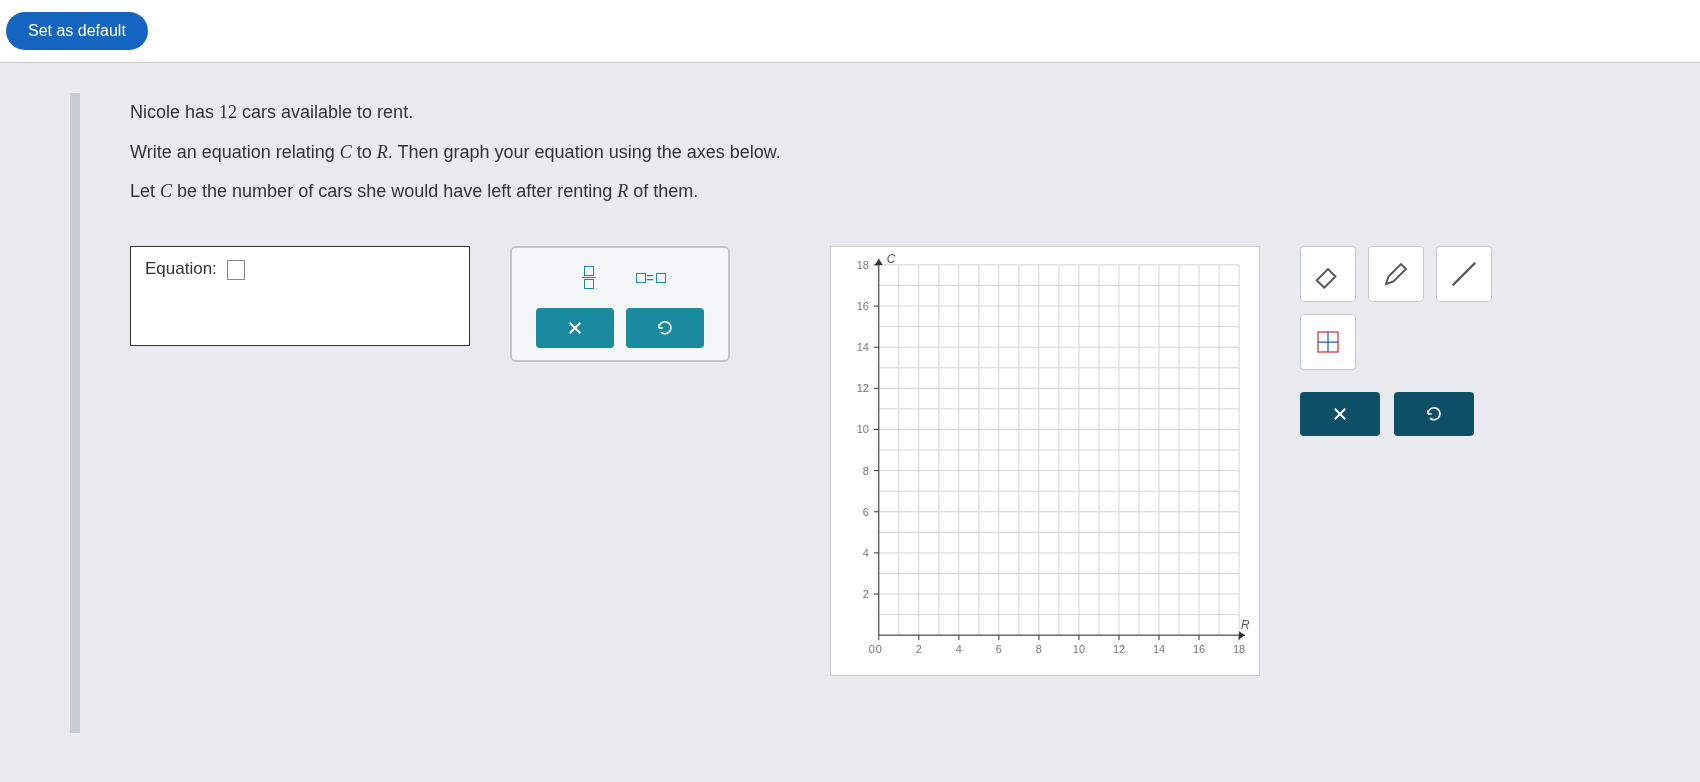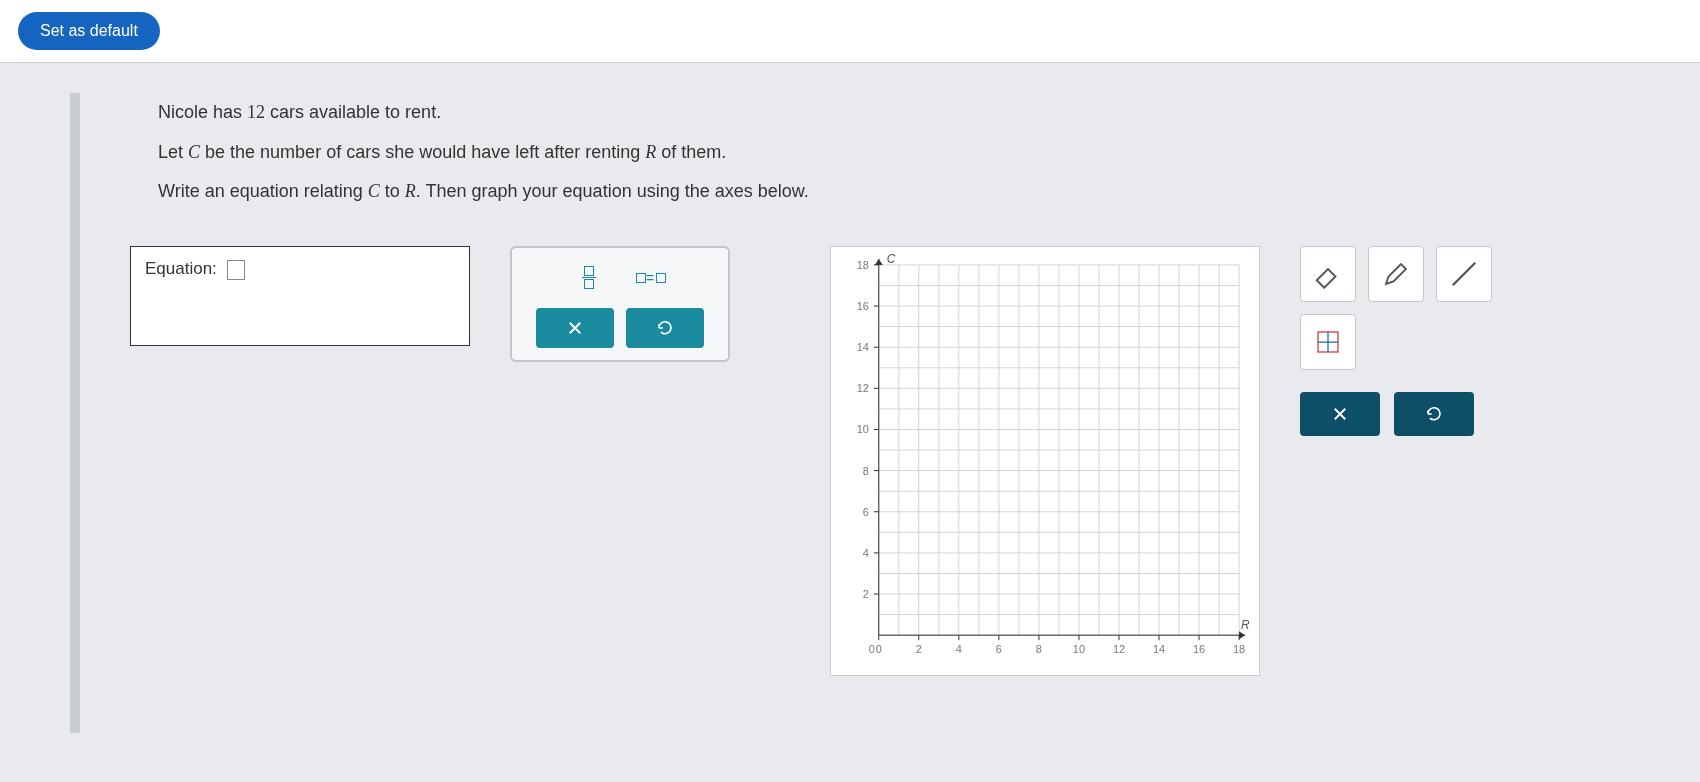--- a/index.html
+++ b/index.html
@@ -5,21 +5,21 @@
     * { box-sizing: border-box; margin: 0; padding: 0; }
     body {
       font-family: Arial, sans-serif;
       background: #e8eaed;
       width: 1700px;
       height: 782px;
       overflow: hidden;
     }
     .topbar {
       background: #fff;
-      padding: 12px 18px;
+      padding: 12px 6px;
       border-bottom: 1px solid #ccc;
     }
     .set-default-btn {
       background: #1565c0;
       color: #fff;
       border: none;
       border-radius: 22px;
       padding: 10px 22px;
       font-size: 16px;
       cursor: pointer;
@@ -36,21 +36,20 @@
     }
     .main {
       flex: 1;
       padding-right: 30px;
     }
     .problem-text {
       color: #333;
       font-size: 18px;
       line-height: 2.2;
       margin-bottom: 30px;
-      margin-left: 28px;
     }
     .problem-text .math-var { font-style: italic; font-family: "Times New Roman", serif; }
     .problem-text .math-num { font-family: "Times New Roman", serif; }
     .work-row {
       display: flex;
       align-items: flex-start;
       gap: 40px;
       margin-top: 34px;
     }
     .equation-box {
@@ -159,24 +158,24 @@
 </div>
 
 <div class="content-wrap">
   <div class="left-rail"></div>
   <div class="main">
     <div class="problem-text">
       <div>
         <span>Nicole has </span><span class="math-num">12</span><span> cars available to rent.</span>
       </div>
       <div>
+        <span>Write an equation relating </span><span class="math-var">C</span><span> to </span><span class="math-var">R</span><span>. Then graph your equation using the axes below.</span>
+      </div>
+      <div>
         <span>Let </span><span class="math-var">C</span><span> be the number of cars she would have left after renting </span><span class="math-var">R</span><span> of them.</span>
-      </div>
-      <div>
-        <span>Write an equation relating </span><span class="math-var">C</span><span> to </span><span class="math-var">R</span><span>. Then graph your equation using the axes below.</span>
       </div>
     </div>
 
     <div class="work-row">
       <div class="equation-box">
         <span class="eq-label">Equation:</span>
         <span class="eq-input"></span>
       </div>
 
       <div class="tool-palette">

